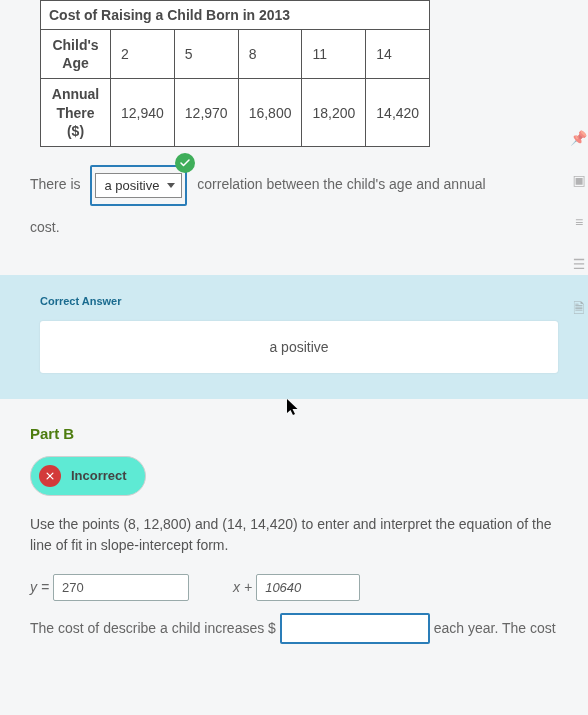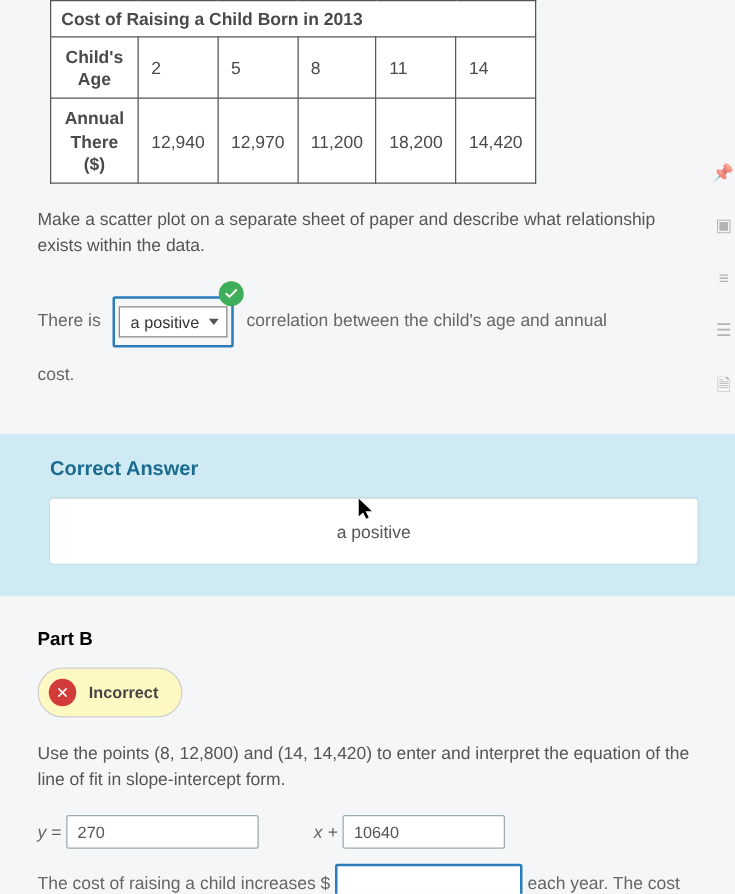--- a/index.html
+++ b/index.html
@@ -76,35 +76,35 @@
     background: #3fae5a;
     border-radius: 50%;
     display: flex; align-items: center; justify-content: center;
   }
   .check-badge svg { width: 12px; height: 12px; }
   .correct-box {
     background: #cfeaf2;
     margin: 10px -30px 0 -30px;
     padding: 20px 30px 26px 40px;
   }
-  .correct-title { color: #1a6b8f; font-weight: bold; font-size: 16px; margin-bottom: 14px; }
+  .correct-title { color: #1a6b8f; font-weight: bold; font-size: 11px; margin-bottom: 14px; }
   .correct-answer {
     background: #fff;
     border-radius: 3px;
     padding: 18px 10px;
     text-align: center;
     color: #555;
     box-shadow: 0 0 2px rgba(0,0,0,.1);
   }
   .partb { margin-top: 26px; }
-  .partb-title { color: #000000; font-weight: bold; font-size: 15px; margin-bottom: 14px; }
+  .partb-title { color: #4d7c0f; font-weight: bold; font-size: 15px; margin-bottom: 14px; }
   .status-pill {
     display: inline-flex;
     align-items: center;
-    background: #fef9c3;
+    background: #5eead4;
     border: 1px solid #d0d0d0;
     border-radius: 999px;
     padding: 8px 18px 8px 8px;
     margin-bottom: 18px;
   }
   .x-badge {
     width: 22px; height: 22px;
     background: #d33a3a;
     border-radius: 50%;
     display: flex; align-items: center; justify-content: center;
@@ -117,22 +117,22 @@
   .eq-row { margin: 18px 0 12px 0; color: #666; display:flex; align-items:center; gap:4px;}
   .eq-row .var { font-style: italic; }
   input.text {
     border: 1px solid #9aa;
     background: #fff;
     padding: 5px 8px;
     font-size: 13px;
     color: #555;
     border-radius: 2px;
   }
-  input.text.slope { width: 154px; }
-  input.text.intercept { width: 130px; }
+  input.text.slope { width: 136px; }
+  input.text.intercept { width: 104px; font-style: italic; }
   input.text.blank-focus {
     border: 2px solid #2a7db8;
     width: 150px;
     padding: 6px 8px;
   }
   .final-line { color: #666; line-height: 2; }
   .cursor {
     position: absolute;
     left: 286px; top: 398px;
     pointer-events: none;
@@ -162,28 +162,27 @@
       <td>2</td>
       <td>5</td>
       <td>8</td>
       <td>11</td>
       <td>14</td>
     </tr>
     <tr>
       <td class="rowhead"><span>Annual There ($)</span></td>
       <td>12,940</td>
       <td>12,970</td>
-      <td>11,200</td>
+      <td>16,800</td>
       <td>18,200</td>
       <td>14,420</td>
     </tr>
   </tbody>
     </table>
 
-  <p class="instr">Make a scatter plot on a separate sheet of paper and describe what relationship exists within the data.</p>
 
   <div class="sentence">
     <span>There is</span>
     <span class="dropdown-wrap">
       <span class="dropdown-outer">
         <span class="dropdown-inner">a positive</span>
       </span>
       <span class="check-badge">
         <svg viewBox="0 0 24 24">
             <path d="M4 12l5 5L20 6" stroke="#fff" stroke-width="3" fill="none" stroke-linecap="round" stroke-linejoin="round"></path>
@@ -216,21 +215,21 @@
     <p class="instr" style="margin:0 0 8px 0">Use the points (8, 12,800) and (14, 14,420) to enter and interpret the equation of the line of fit in slope-intercept form.</p>
 
     <div class="eq-row">
       <span class="var">y =</span>
       <input class="text slope" value="270" style="">
       <span class="var" style="margin-left:40px">x +</span>
       <input class="text intercept" value="10640" style="">
     </div>
 
     <div class="final-line">
-      <span>The cost of raising a child increases $</span>
+      <span>The cost of describe a child increases $</span>
       <input class="text blank-focus" value="" style="">
       <span>each year. The cost</span>
     </div>
   </div>
 
 </div>
 
 <div class="cursor">
   <svg width="14" height="18" viewBox="0 0 14 18">
       <path d="M1 1l0 14 3.5-3 2.5 5 2-1-2.5-5 5 0z" fill="#000"></path>

